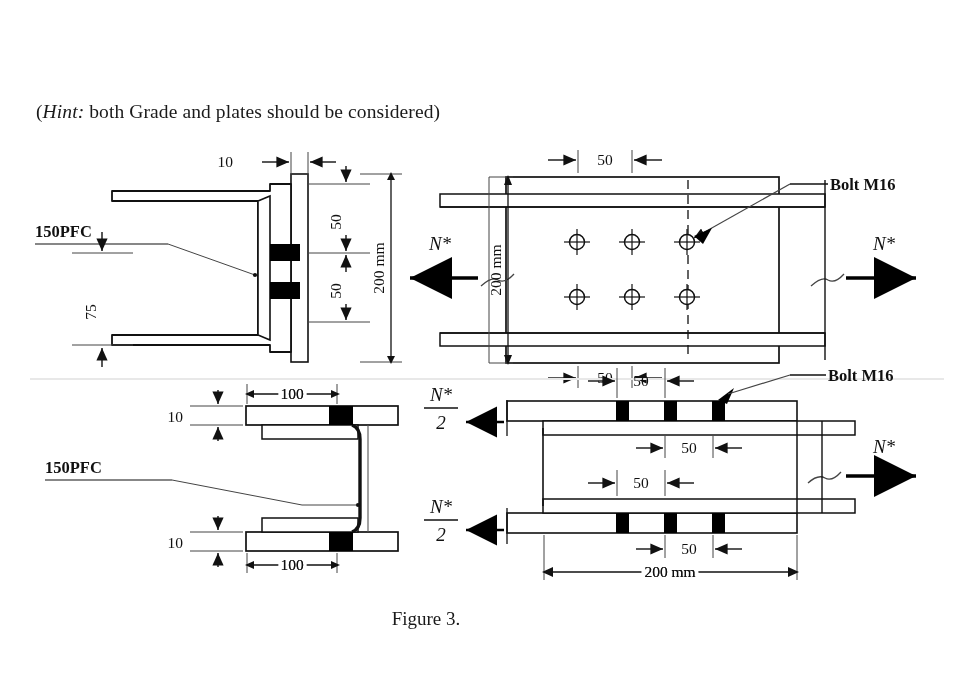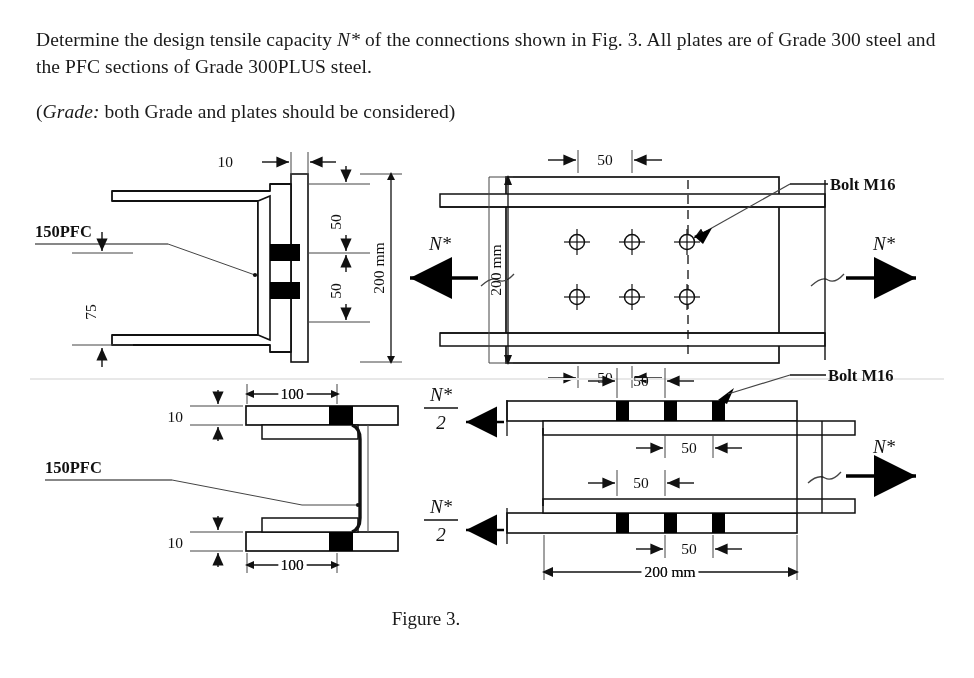--- a/index.html
+++ b/index.html
@@ -31,26 +31,23 @@
   svg text{font-family:"Liberation Serif","DejaVu Serif",serif;fill:#111;}
   .lbl-b{font-size:16.5px;font-weight:bold;}
   .lbl-i{font-size:19px;font-style:italic;}
   .dimtxt{font-size:15.5px;}
 </style>
 </head>
 <body>
 
 <div id="page">
 
-  <div class="qtext" id="q-line-1">
-    <span>Determine the design tensile capacity </span><span class="ital">N*</span><span> of the connections shown in Fig. 3. All plates are of Grade 300 steel and the PFC sections of Grade 300PLUS steel.</span>
-  </div>
 
   <div class="qtext" id="q-line-2">
-    <span>(</span><span class="ital">Grade:</span><span> both Grade and plates should be considered)</span>
+    <span>(</span><span class="ital">Hint:</span><span> both Grade and plates should be considered)</span>
   </div>
 
   <div id="figure-area">
     <svg width="974" height="480" viewBox="0 0 974 480">
 
       <defs>
         <marker id="arrIn" markerWidth="10" markerHeight="8" refX="9" refY="4" orient="auto">
           <path d="M0,0 L9,4 L0,8 z" fill="#111"></path>
         </marker>
         <marker id="arrInR" markerWidth="10" markerHeight="8" refX="1" refY="4" orient="auto">

